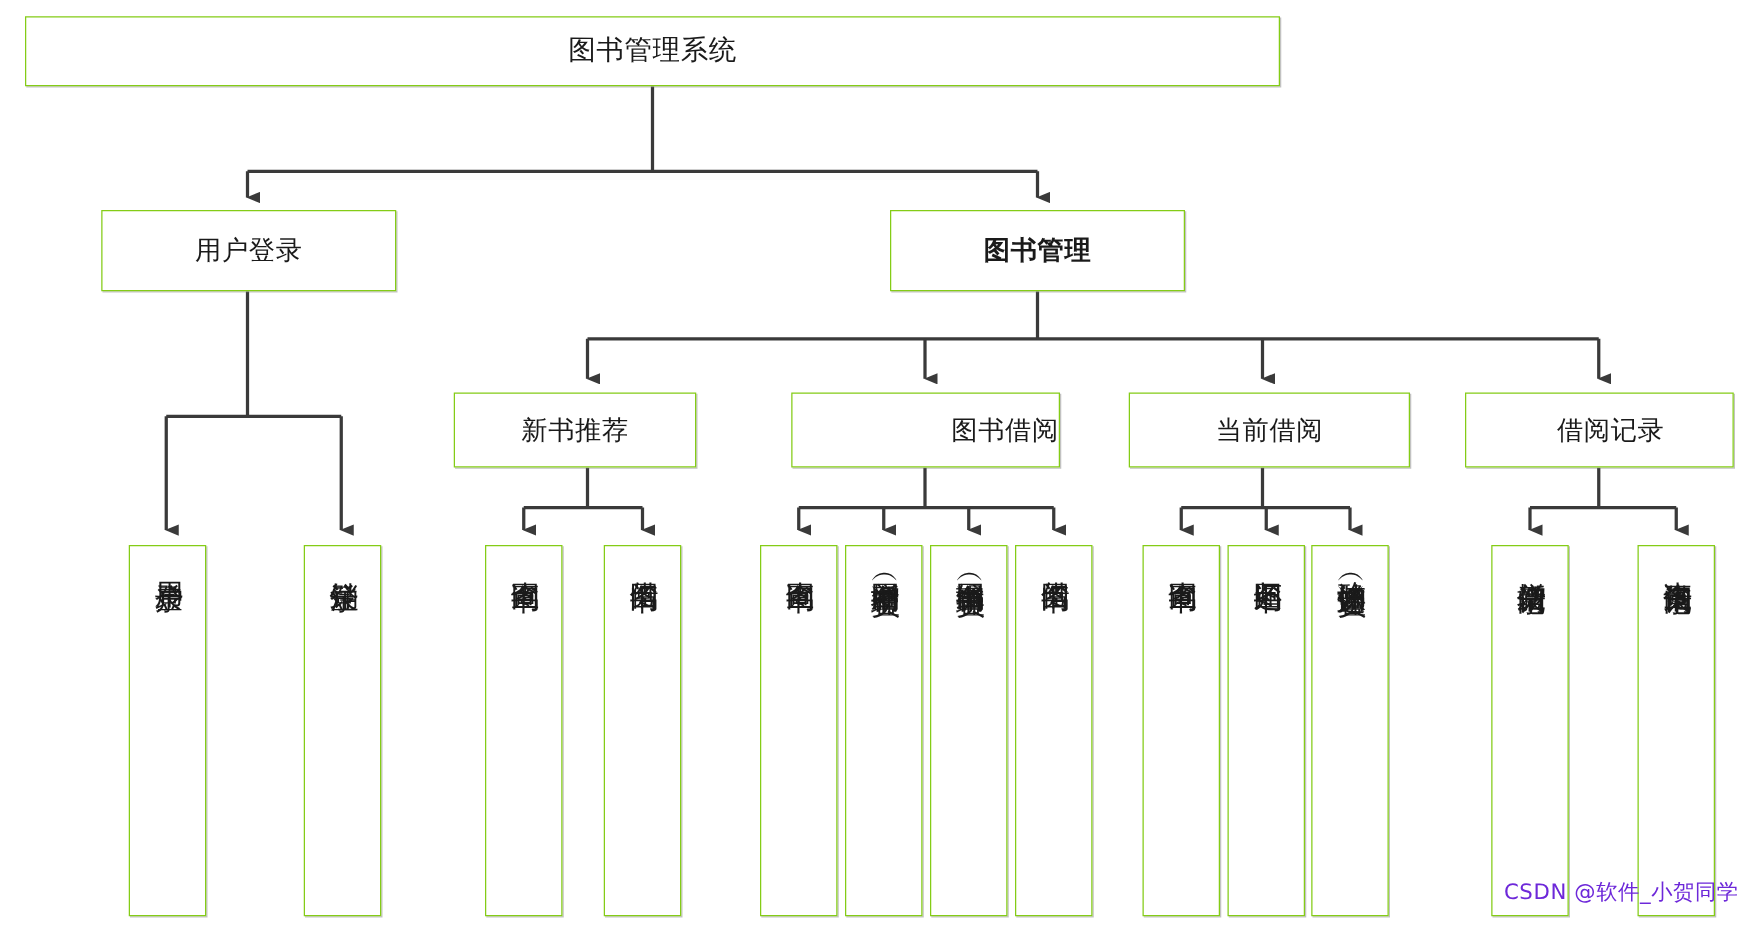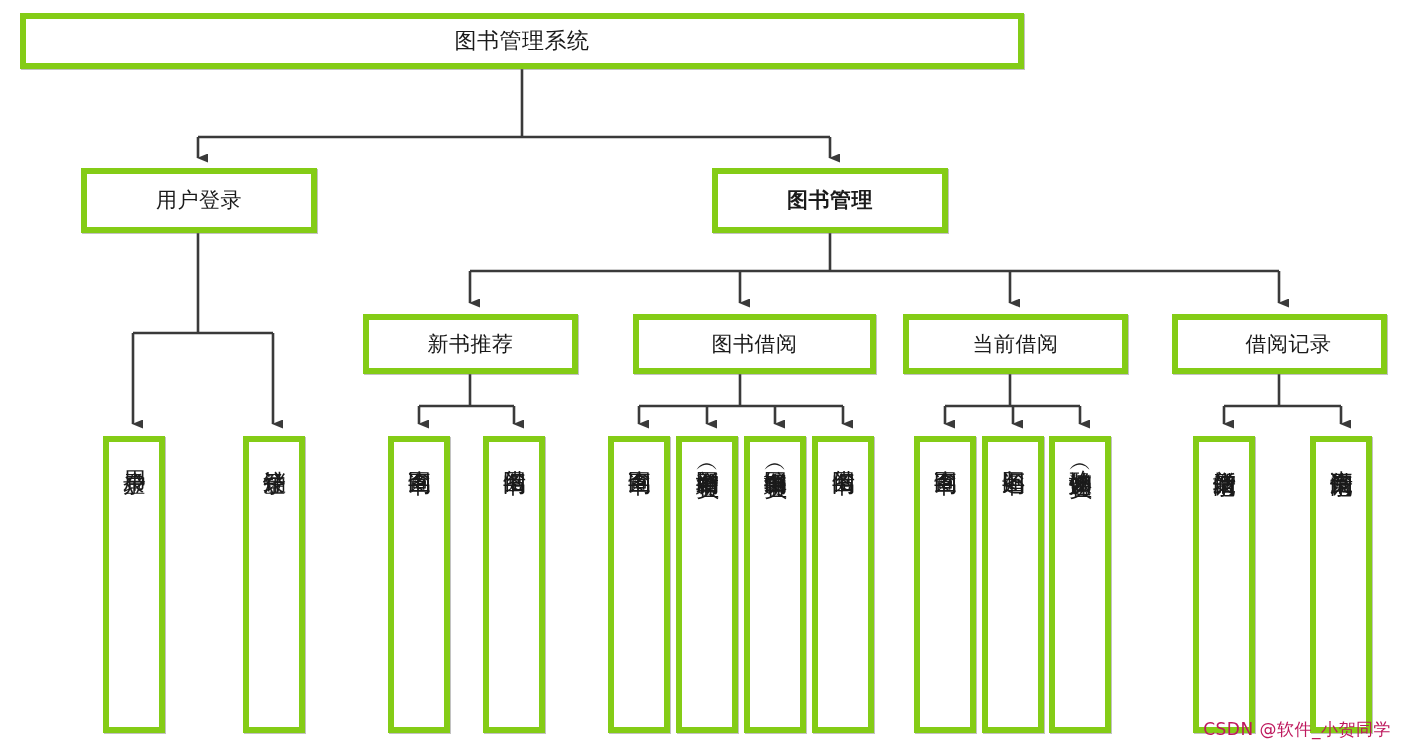--- a/index.html
+++ b/index.html
@@ -23,21 +23,21 @@
     left: 0;
     top: 0;
     width: 1405px;
     height: 747px;
     pointer-events: none;
   }
   .node {
     position: absolute;
     box-sizing: border-box;
     background: #ffffff;
-    border: 6px solid #84cc16;
+    border: 1px solid #84cc16;
     display: flex;
     align-items: center;
     justify-content: center;
     color: #1a1a1a;
     box-shadow: 1px 1px 0 rgba(120,120,120,0.45);
   }
   .node-label {
     display: block;
     letter-spacing: 0.5px;
     white-space: nowrap;
@@ -58,23 +58,23 @@
     writing-mode: vertical-rl;
     text-orientation: upright;
     font-size: 23px;
     line-height: 1.12;
     letter-spacing: 1px;
     white-space: nowrap;
   }
   #watermark {
     position: absolute;
     right: 14px;
-    bottom: 6px;
+    bottom: 22px;
     font-size: 17px;
-    color: #be185d;
+    color: #6d28d9;
     letter-spacing: 0.5px;
     white-space: nowrap;
     user-select: none;
   }
 </style>
 </head>
 <body>
 
 <div id="diagram-root">
 
@@ -132,24 +132,24 @@
     <span class="node-label">图书管理系统</span>
   </div>
 
   <div class="node h-node" style="left:81px; top:168px; width:236px; height:65px;">
     <span class="node-label">用户登录</span>
   </div>
   <div class="node h-node" style="left:712px; top:168px; width:236px; height:65px;font-weight:bold;">
     <span class="node-label">图书管理</span>
   </div>
 
-  <div class="node h-node" style="left:363px; top:314px; width:215px; height:60px;">
+  <div class="node h-node" style="left:363px; top:314px; width:194px; height:60px;">
     <span class="node-label">新书推荐</span>
   </div>
-  <div class="node h-node" style="left:633px; top:314px; width:243px; height:60px;">
+  <div class="node h-node" style="left:633px; top:314px; width:215px; height:60px;justify-content:flex-end;">
     <span class="node-label">图书借阅</span>
   </div>
   <div class="node h-node" style="left:903px; top:314px; width:225px; height:60px;">
     <span class="node-label">当前借阅</span>
   </div>
   <div class="node h-node" style="left:1172px; top:314px; width:215px; height:60px;padding-left:18px;">
     <span class="node-label">借阅记录</span>
   </div>
 
   <div class="node v-node" style="left:103px; top:436px; width:62px; height:297px;">

